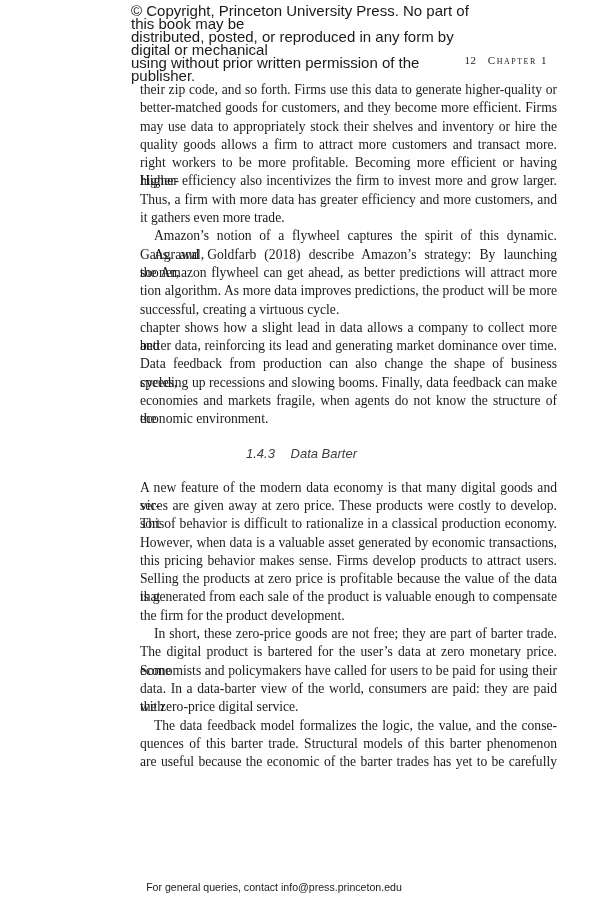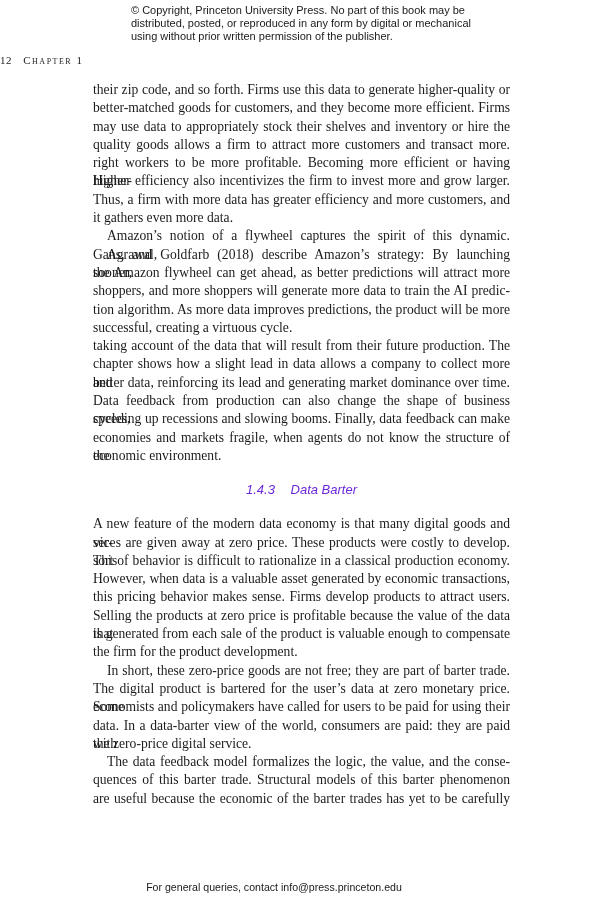--- a/index.html
+++ b/index.html
@@ -1,39 +1,39 @@
 <!DOCTYPE html>
 <html><head>
 <meta charset="utf-8">
 <style>
   html, body { margin: 0; padding: 0; background: #ffffff; }
   body { width: 600px; height: 906px; position: relative; overflow: hidden; }
   .copyright {
     position: absolute; left: 131px; top: 4px; width: 350px;
-    font-family: "Liberation Sans", sans-serif; font-size: 11px; line-height: 13px;
+    font-family: "Liberation Sans", sans-serif; font-size: 15px; line-height: 13px;
     color: #1a1a1a;
   }
   .running-head {
-    position: absolute; left: 0; top: 54px; width: 548px; text-align: left;
+    position: absolute; left: 0; top: 54px; width: 548px; text-align: right;
     font-family: "Liberation Serif", serif; font-size: 11px; color: #222; letter-spacing: 0.5px;
   }
   .running-head .chap { font-variant: small-caps; letter-spacing: 1.5px; margin-left: 8px; }
   .body-text {
     position: absolute; left: 93px; top: 81px; width: 417px;
     font-family: "Liberation Serif", serif; font-size: 13.6px; line-height: 18.3px;
     color: #1b1b1b;
   }
   .line { display: block; text-align: justify; text-align-last: justify; white-space: nowrap; height: 18.3px; }
   .line.last { text-align-last: left; }
   .line.indent { padding-left: 14px; }
-  .line > span { display: block; width: 100%; text-align: justify; text-align-last: justify; white-space: normal; }
+  .line > span { display: block; width: 100%; text-align: justify; text-align-last: justify; white-space: normal; margin-left: 47px; }
   .line.last > span { text-align-last: left; }
   .section-heading {
     text-align: center; font-family: "Liberation Sans", sans-serif; font-style: italic;
-    font-size: 13px; color: #6d28d9; height: 18px; margin: 16px 0 16px 0;
+    font-size: 13px; color: #404040; height: 18px; margin: 16px 0 16px 0;
   }
   .section-heading .num { margin-right: 12px; }
   .footer {
     position: absolute; left: 0; top: 881px; width: 548px; text-align: center;
     font-family: "Liberation Sans", sans-serif; font-size: 10.6px; color: #1a1a1a;
   }
 </style>
 </head>
 <body>
 
@@ -66,47 +66,41 @@
         <div class="line">
           <span>right workers to be more profitable. Becoming more efficient or having higher-</span>
         </div>
         <div class="line">
           <span>Higher efficiency also incentivizes the firm to invest more and grow larger.</span>
         </div>
         <div class="line">
           <span>Thus, a firm with more data has greater efficiency and more customers, and</span>
         </div>
         <div class="line last">
-          <span>it gathers even more data.</span>
+          <span>it gathers even more trade.</span>
         </div>
       </div>
       <div>
         <div class="line indent">
           <span>Amazon’s notion of a flywheel captures the spirit of this dynamic. Agrawal,</span>
         </div>
         <div class="line">
           <span>Gans, and Goldfarb (2018) describe Amazon’s strategy: By launching sooner,</span>
         </div>
         <div class="line">
           <span>the Amazon flywheel can get ahead, as better predictions will attract more</span>
         </div>
         <div class="line">
-          <span>shoppers, and more shoppers will generate more data to train the AI predic-</span>
-        </div>
-        <div class="line">
           <span>tion algorithm. As more data improves predictions, the product will be more</span>
         </div>
         <div class="line last">
           <span>successful, creating a virtuous cycle.</span>
         </div>
       </div>
       <div>
-        <div class="line">
-          <span>taking account of the data that will result from their future production. The</span>
-        </div>
         <div class="line">
           <span>chapter shows how a slight lead in data allows a company to collect more and</span>
         </div>
         <div class="line">
           <span>better data, reinforcing its lead and generating market dominance over time.</span>
         </div>
         <div class="line">
           <span>Data feedback from production can also change the shape of business cycles,</span>
         </div>
         <div class="line">

